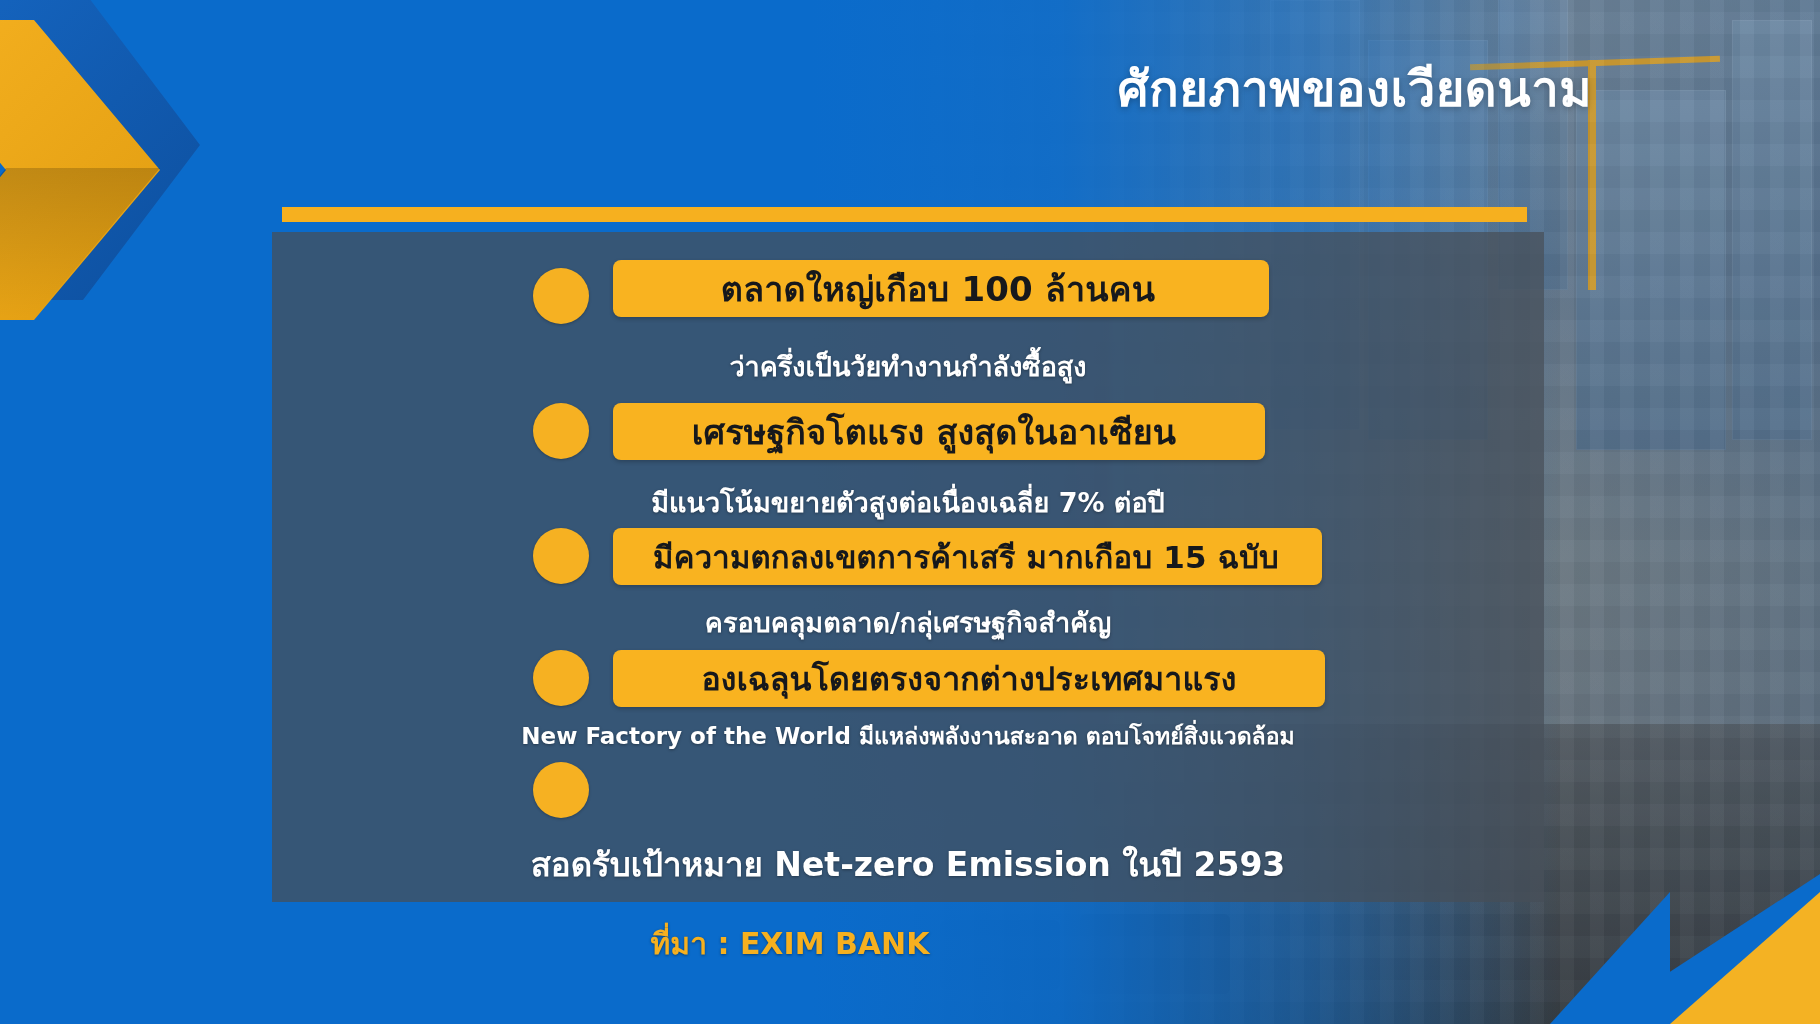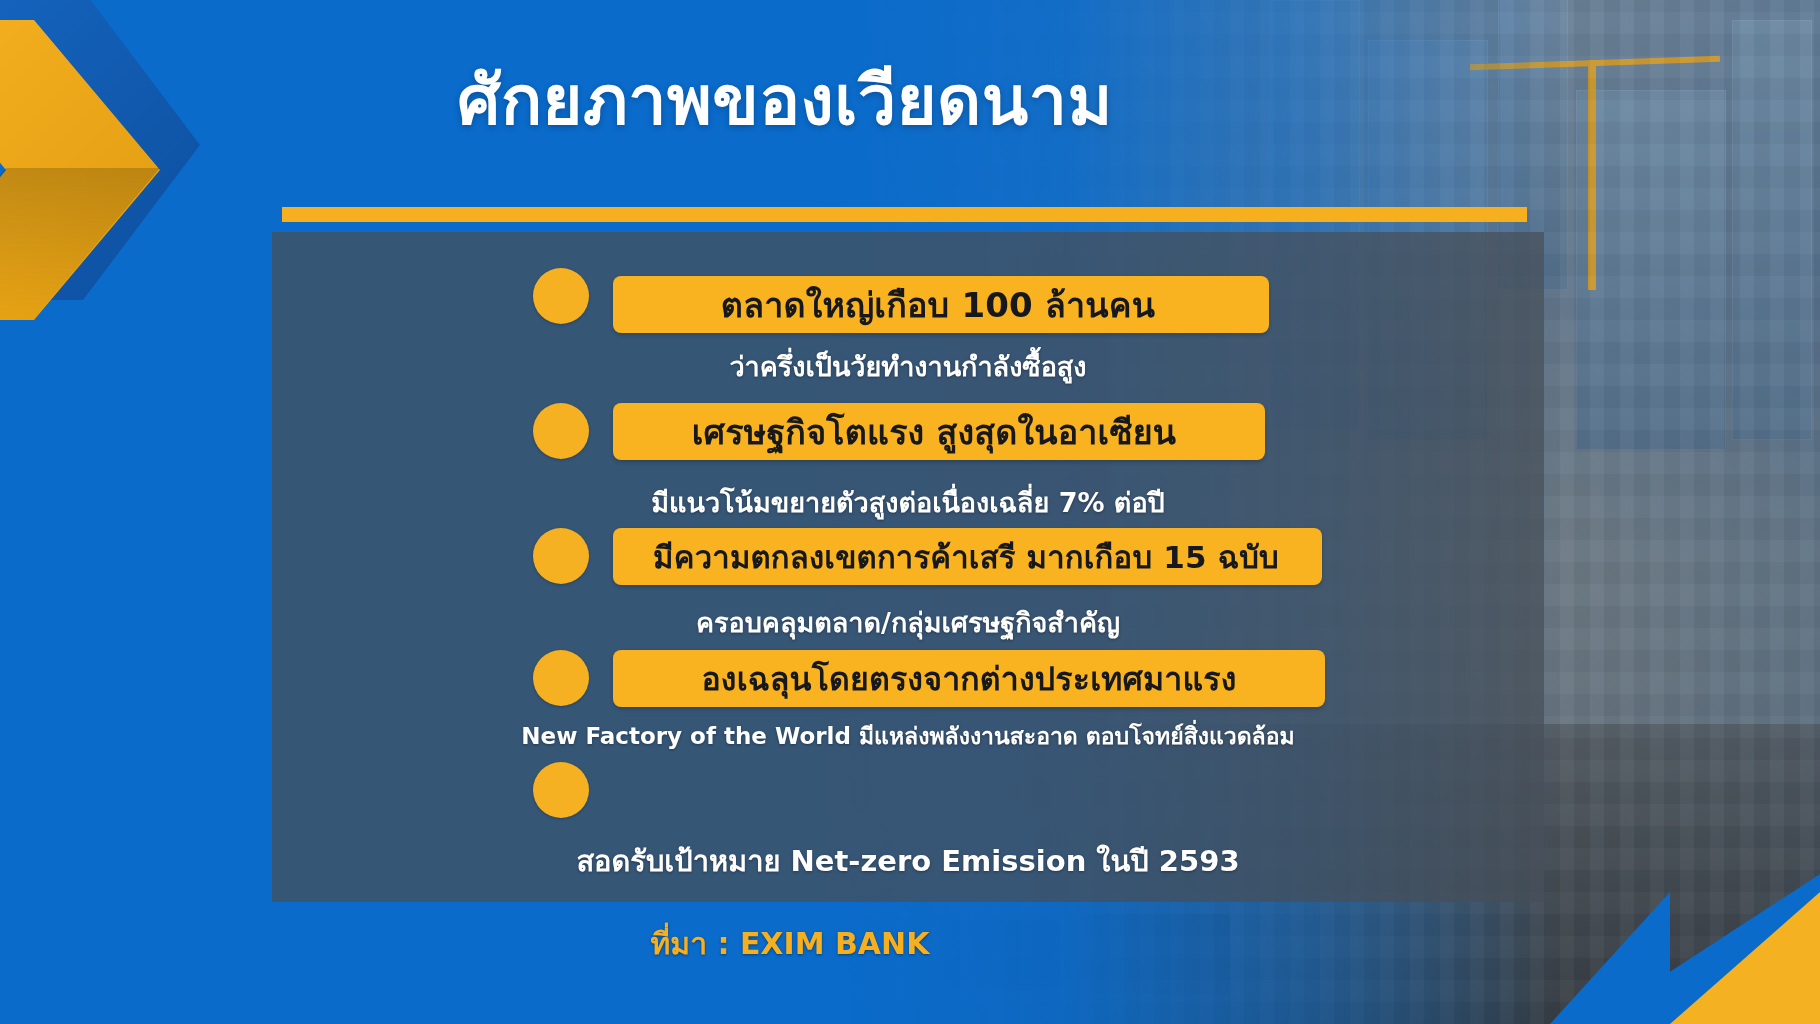--- a/index.html
+++ b/index.html
@@ -85,24 +85,25 @@
     position:absolute;right:0;bottom:0;width:150px;height:132px;
     background:#f4b223;clip-path:polygon(100% 0,100% 100%,0 100%);
   }
   .corner-blue2{
     position:absolute;right:150px;bottom:0;width:120px;height:132px;
     background:#0a6bcb;clip-path:polygon(100% 0,100% 100%,0 100%);
   }
 
   
   .title{
-    position:absolute;left:0;top:62px;width:1570px;text-align:center;
-    color:#ffffff;font-size:68px;font-weight:bold;letter-spacing:.5px;
+    position:absolute;left:0;top:62px;width:1570px;text-align:right;
+    color:#ffffff;font-size:49px;font-weight:bold;letter-spacing:.5px;
     text-shadow:0 2px 6px rgba(0,0,0,.25);
     line-height:1.15;
+    padding-left:22px;
   }
   .rule{
     position:absolute;left:282px;top:207px;width:1245px;height:15px;background:#f6b01f;
   }
 
   
   .panel{
     position:absolute;left:272px;top:232px;width:1272px;height:670px;
     background:rgba(70,78,88,.74);
   }
@@ -115,21 +116,21 @@
     color:#16181c;font-weight:bold;display:flex;align-items:center;justify-content:center;
     box-shadow:0 2px 4px rgba(0,0,0,.22);
     font-size:34px;letter-spacing:.2px;white-space:nowrap;padding:0 26px;height:57px;
   }
   .sub{
     position:absolute;width:1272px;text-align:center;color:#ffffff;
     font-size:27px;font-weight:bold;white-space:nowrap;
     text-shadow:0 1px 3px rgba(0,0,0,.35);
   }
   .sub.small{font-size:23px;}
-  .sub.big{font-size:29px;}
+  .sub.big{font-size:33px;}
 
   .source{
     position:absolute;left:0;top:920px;width:1580px;text-align:center;
     color:#f6b01f;font-size:30px;font-weight:bold;
     text-shadow:0 1px 3px rgba(0,0,0,.4);
   }
 </style>
 </head>
 <body>
 
@@ -163,30 +164,30 @@
   <div class="corner-blue"></div>
   <div class="corner-blue2"></div>
   <div class="corner-yellow"></div>
 
   <div class="title">ศักยภาพของเวียดนาม</div>
   <div class="rule"></div>
 
   <div class="panel"></div>
 
   <div class="bullet" style="left:533px;top:268px;"></div>
-  <div class="pill" style="left:613px;top:276px;width:610px;padding-left:20px;">ตลาดใหญ่เกือบ 100 ล้านคน</div>
+  <div class="pill" style="left:613px;top:260px;width:610px;padding-left:20px;">ตลาดใหญ่เกือบ 100 ล้านคน</div>
   <div class="sub" style="left:272px;top:345px;">ว่าครึ่งเป็นวัยทำงานกำลังซื้อสูง</div>
 
   <div class="bullet" style="left:533px;top:403px;"></div>
   <div class="pill" style="left:613px;top:403px;width:610px;padding-left:16px;">เศรษฐกิจโตแรง สูงสุดในอาเซียน</div>
   <div class="sub" style="left:272px;top:481px;">มีแนวโน้มขยายตัวสูงต่อเนื่องเฉลี่ย 7% ต่อปี</div>
 
   <div class="bullet" style="left:533px;top:528px;"></div>
   <div class="pill" style="left:613px;top:528px;width:660px;font-size:31px;padding-left:23px;">มีความตกลงเขตการค้าเสรี มากเกือบ 15 ฉบับ</div>
-  <div class="sub" style="left:272px;top:601px;">ครอบคลุมตลาด/กลุ่มเศรษฐกิจสำคัญ</div>
+  <div class="sub" style="left:272px;top:601px;">ครอบคลุมตลาด/กลุ่เศรษฐกิจสำคัญ</div>
 
   <div class="bullet" style="left:533px;top:650px;"></div>
   <div class="pill" style="left:613px;top:650px;width:660px;font-size:32px;">องเฉลุนโดยตรงจากต่างประเทศมาแรง</div>
   <div class="sub small" style="left:272px;top:718px;">New Factory of the World มีแหล่งพลังงานสะอาด ตอบโจทย์สิ่งแวดล้อม</div>
 
   <div class="bullet" style="left:533px;top:762px;"></div>
   <div class="sub big" style="left:272px;top:838px;">สอดรับเป้าหมาย Net-zero Emission ในปี 2593</div>
 
   <div class="source">ที่มา : EXIM BANK</div>
 

